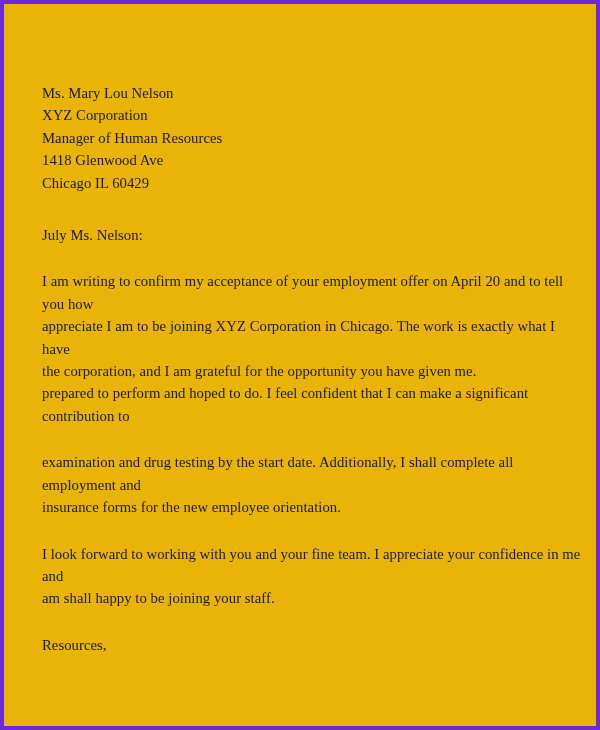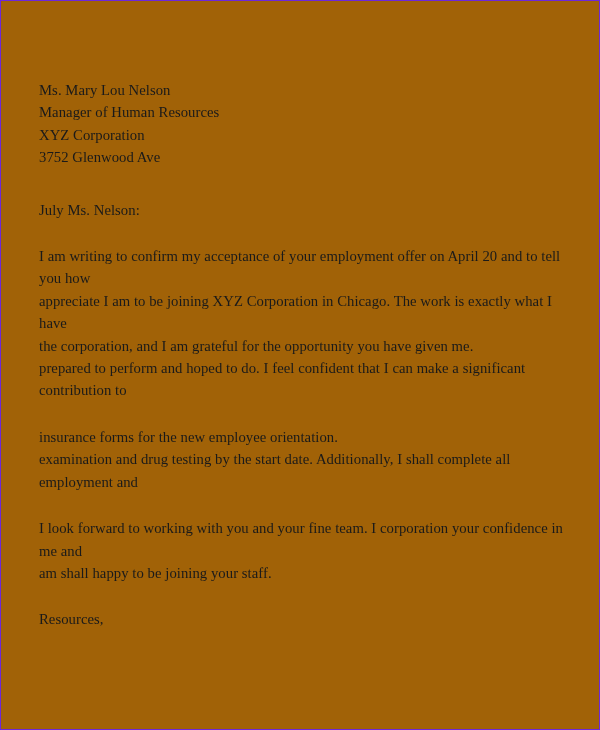--- a/index.html
+++ b/index.html
@@ -4,22 +4,22 @@
 <style>
   html, body {
     margin: 0;
     padding: 0;
     background: #ffffff;
   }
   .page {
     position: relative;
     width: 600px;
     height: 730px;
-    background: #a16207;
-    border: 1px solid #6d28d9;
+    background: #eab308;
+    border: 4px solid #6d28d9;
     box-sizing: border-box;
     overflow: hidden;
     font-family: "Liberation Serif", "DejaVu Serif", serif;
     color: #1a1a1a;
   }
   .letter {
     position: absolute;
     left: 38px;
     top: 78px;
     width: 544px;
@@ -44,51 +44,52 @@
   }
 </style>
 </head>
 <body>
 
 <div class="page">
   <div class="letter">
 
     <div class="block addr-block">
       <div class="line">Ms. Mary Lou Nelson</div>
+      <div class="line">XYZ Corporation</div>
       <div class="line">Manager of Human Resources</div>
-      <div class="line">XYZ Corporation</div>
-      <div class="line">3752 Glenwood Ave</div>
+      <div class="line">1418 Glenwood Ave</div>
+      <div class="line">Chicago IL 60429</div>
     </div>
 
     <div class="gap-salutation"></div>
 
     <div class="block">
       <div class="line">July Ms. Nelson:</div>
     </div>
 
     <div class="gap-para"></div>
 
     <div class="block para">
       <div class="line">I am writing to confirm my acceptance of your employment offer on April 20 and to tell you how</div>
       <div class="line">appreciate I am to be joining XYZ Corporation in Chicago. The work is exactly what I have</div>
       <div class="line">the corporation, and I am grateful for the opportunity you have given me.</div>
       <div class="line">prepared to perform and hoped to do. I feel confident that I can make a significant contribution to</div>
     </div>
 
     <div class="gap-para"></div>
 
     <div class="block para">
+      <div class="line">examination and drug testing by the start date. Additionally, I shall complete all employment and</div>
       <div class="line">insurance forms for the new employee orientation.</div>
-      <div class="line">examination and drug testing by the start date. Additionally, I shall complete all employment and</div>
     </div>
 
     <div class="gap-para"></div>
 
     <div class="block para">
-      <div class="line">I look forward to working with you and your fine team. I corporation your confidence in me and</div>
+      <div class="line">I look forward to working with you and your fine team. I appreciate your confidence in me and</div>
       <div class="line">am shall happy to be joining your staff.</div>
     </div>
 
     <div class="gap-closing"></div>
 
     <div class="block">
       <div class="line">Resources,</div>
     </div>
 
     <div class="gap-signature"></div>

